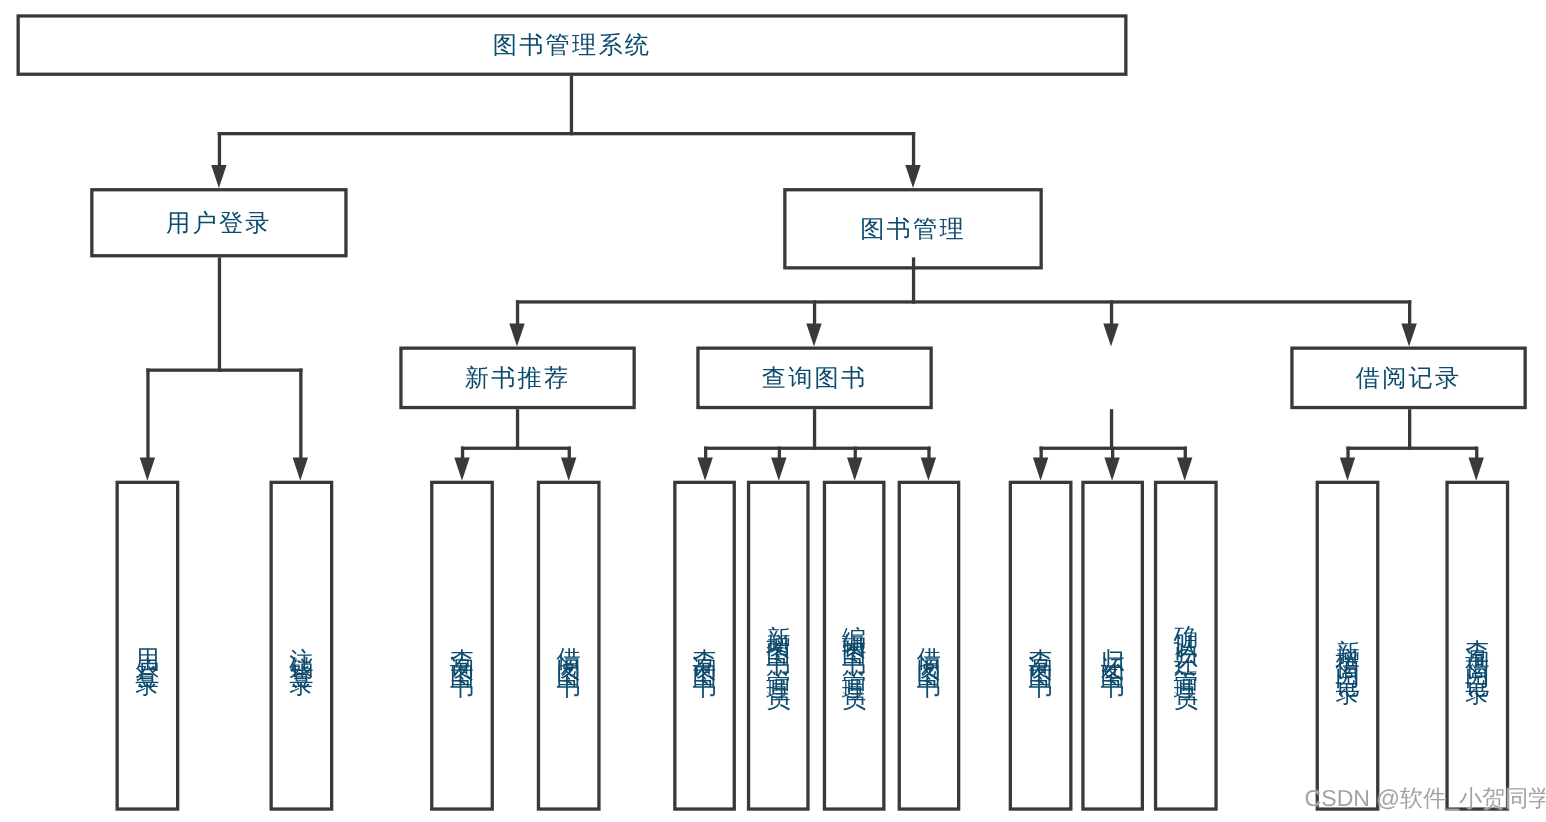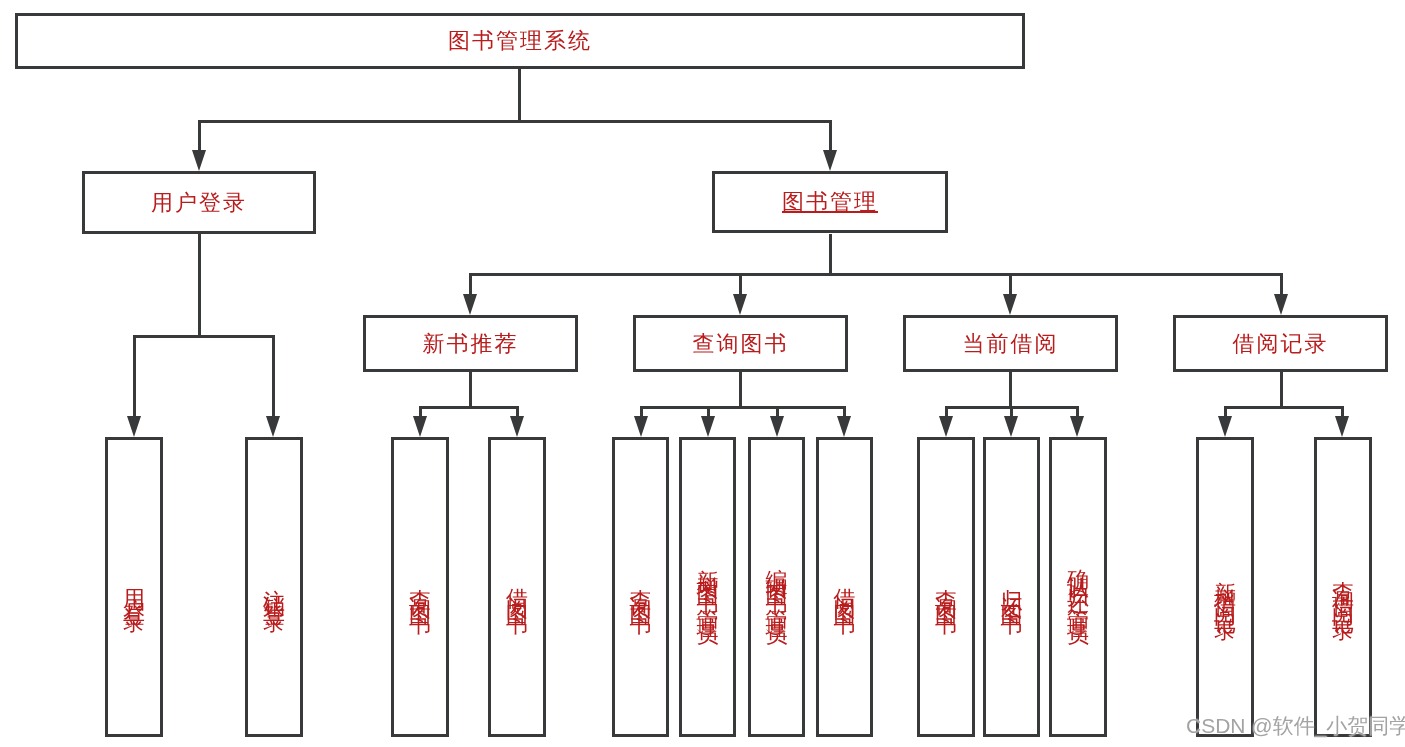--- a/index.html
+++ b/index.html
@@ -12,21 +12,21 @@
     overflow: hidden;
   }
   .box {
     position: absolute;
     box-sizing: border-box;
     border: 3px solid #38393b;
     background: #ffffff;
     display: flex;
     align-items: center;
     justify-content: center;
-    color: #b91c1c;
+    color: #0c4a6e;
   }
   .box-h span {
     font-size: 22px;
     letter-spacing: 2px;
     white-space: nowrap;
   }
   .box-v span {
     writing-mode: vertical-rl;
     font-size: 22px;
     letter-spacing: 8px;
@@ -66,21 +66,21 @@
   <div class="line" style="left:518px; top:69px; width:3px; height:54px;"></div>
   <div class="line" style="left:198px; top:120px; width:634px; height:3px;"></div>
   <div class="line" style="left:198px; top:120px; width:3px; height:32px;"></div>
   <div class="line" style="left:829px; top:120px; width:3px; height:32px;"></div>
   <div class="arrow" style="left:192px; top:150px;"></div>
   <div class="arrow" style="left:823px; top:150px;"></div>
 
   <div class="box box-h" style="left:82px; top:171px; width:234px; height:63px;">
     <span>用户登录</span>
   </div>
-  <div class="box box-h" style="left:712px; top:171px; width:236px; height:62px;text-decoration:underline;">
+  <div class="box box-h" style="left:712px; top:171px; width:236px; height:74px;">
     <span>图书管理</span>
   </div>
 
   <div class="line" style="left:198px; top:234px; width:3px; height:104px;"></div>
   <div class="line" style="left:133px; top:335px; width:142px; height:3px;"></div>
   <div class="line" style="left:133px; top:335px; width:3px; height:83px;"></div>
   <div class="line" style="left:272px; top:335px; width:3px; height:83px;"></div>
   <div class="arrow" style="left:127px; top:416px;"></div>
   <div class="arrow" style="left:266px; top:416px;"></div>
 
@@ -93,23 +93,20 @@
   <div class="arrow" style="left:463px; top:294px;"></div>
   <div class="arrow" style="left:733px; top:294px;"></div>
   <div class="arrow" style="left:1003px; top:294px;"></div>
   <div class="arrow" style="left:1274px; top:294px;"></div>
 
   <div class="box box-h" style="left:363px; top:315px; width:215px; height:57px;">
     <span>新书推荐</span>
   </div>
   <div class="box box-h" style="left:633px; top:315px; width:215px; height:57px;">
     <span>查询图书</span>
-  </div>
-  <div class="box box-h" style="left:903px; top:315px; width:215px; height:57px;">
-    <span>当前借阅</span>
   </div>
   <div class="box box-h" style="left:1173px; top:315px; width:215px; height:57px;">
     <span>借阅记录</span>
   </div>
 
   <div class="line" style="left:469px; top:372px; width:3px; height:37px;"></div>
   <div class="line" style="left:419px; top:406px; width:100px; height:3px;"></div>
   <div class="line" style="left:419px; top:406px; width:3px; height:12px;"></div>
   <div class="line" style="left:516px; top:406px; width:3px; height:12px;"></div>
   <div class="arrow" style="left:413px; top:416px;"></div>

